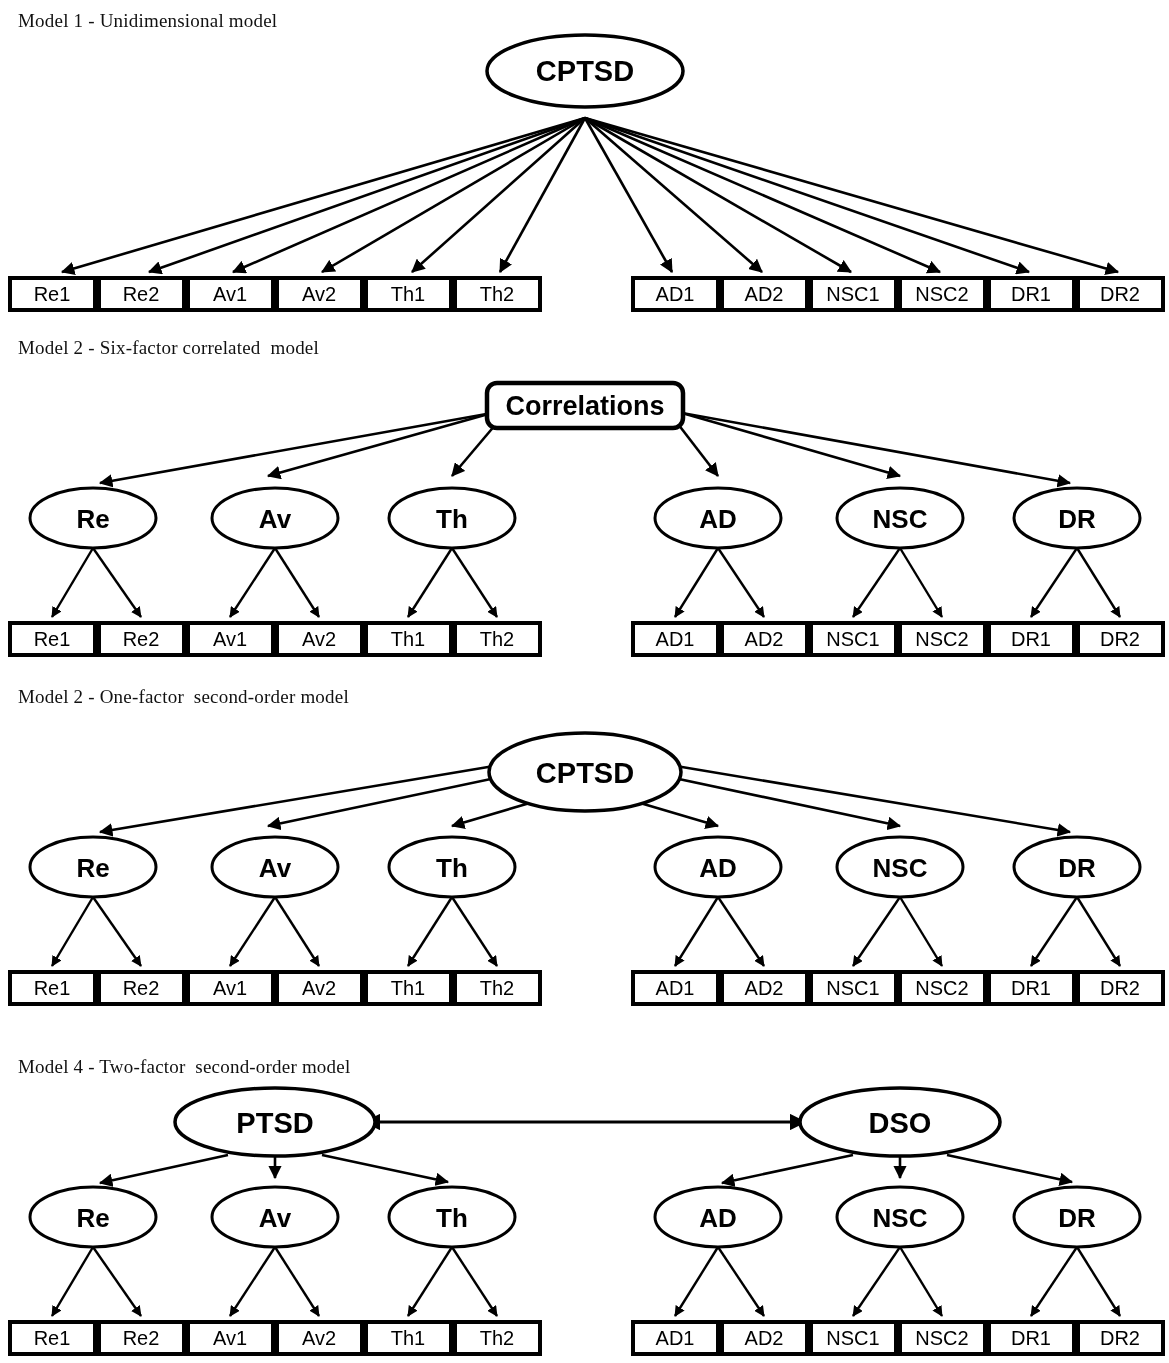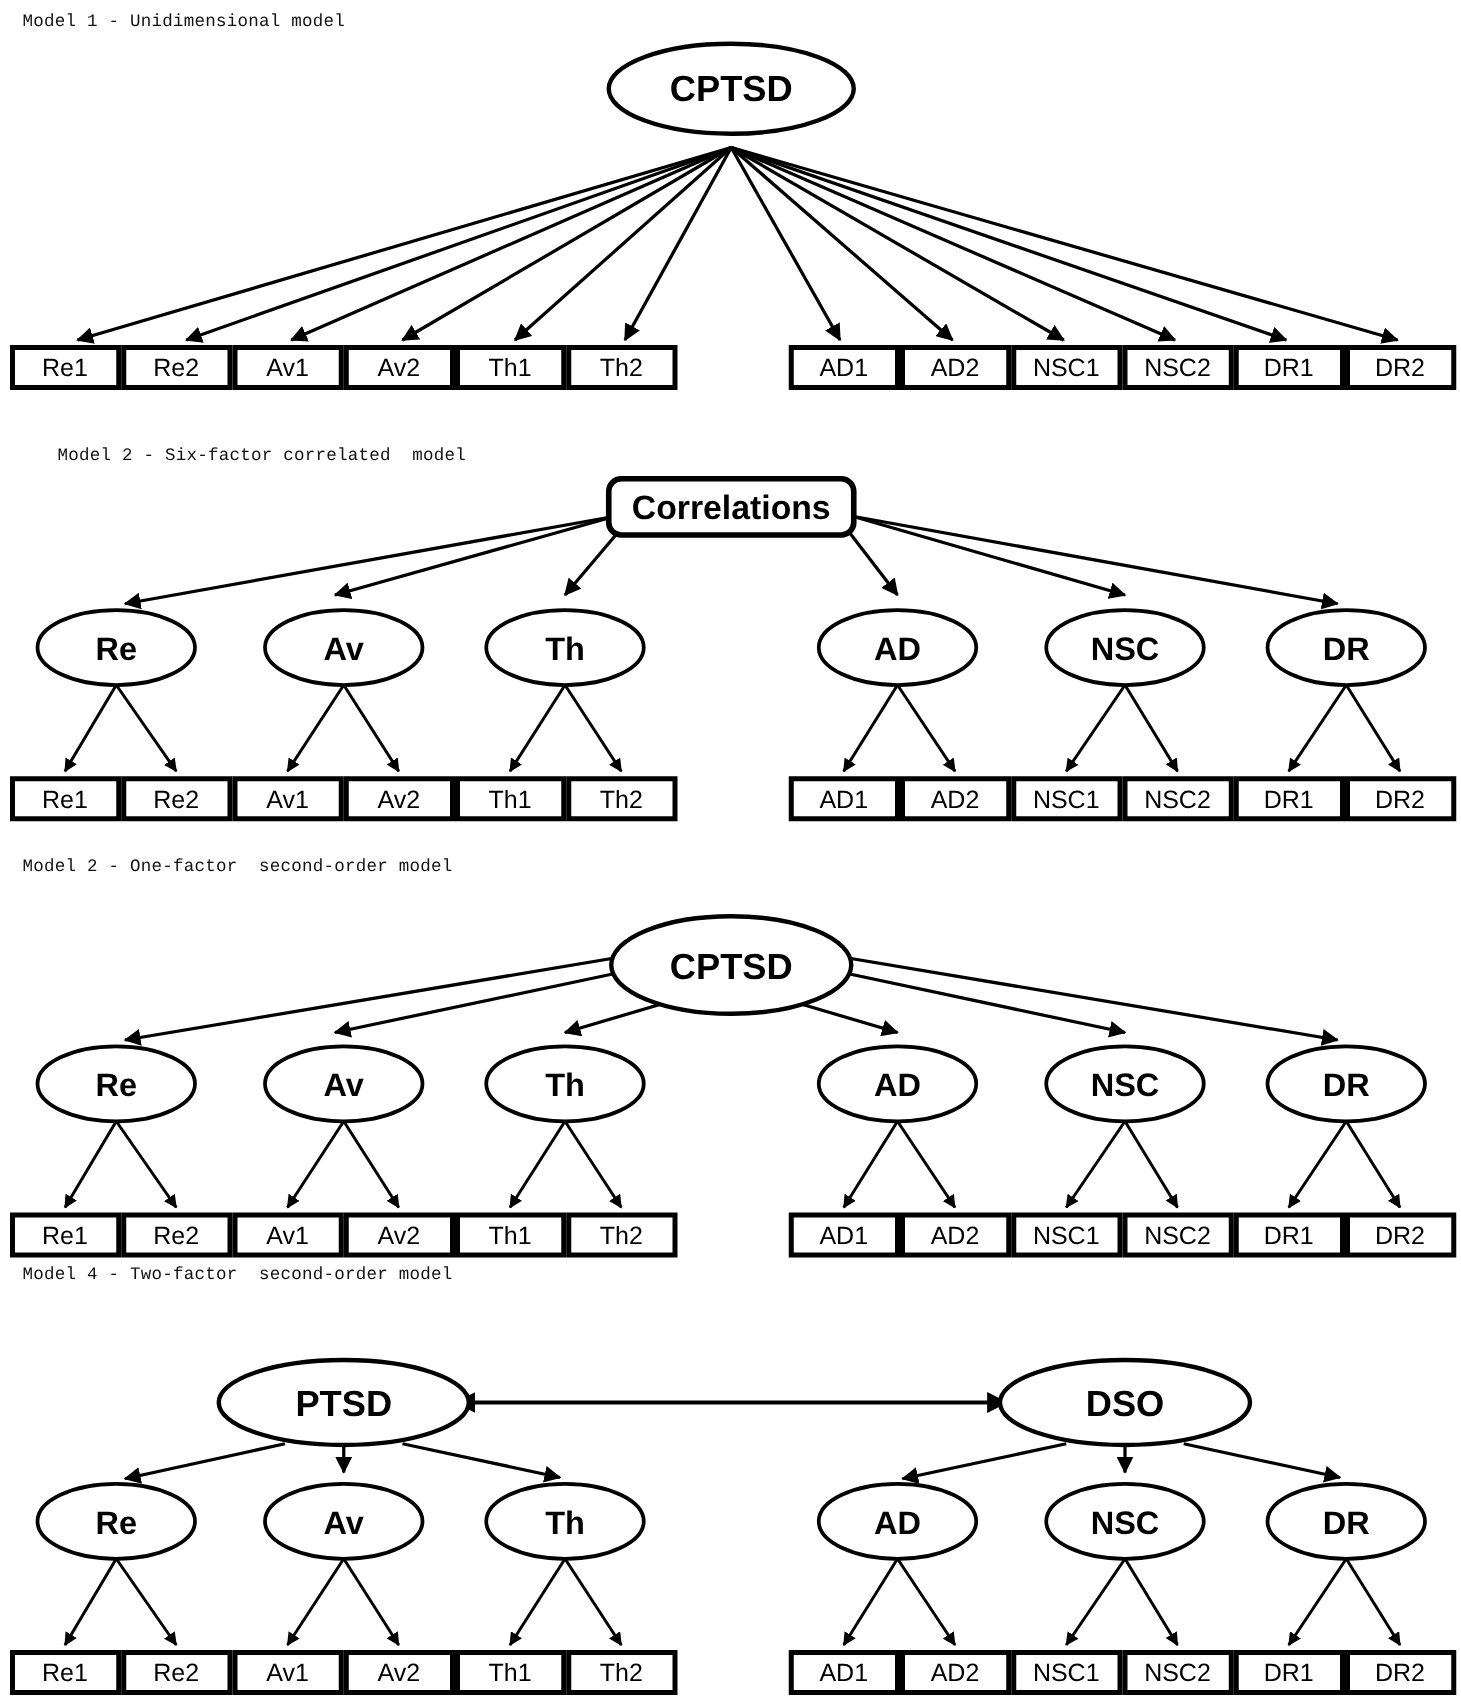--- a/index.html
+++ b/index.html
@@ -1,44 +1,44 @@
 <!DOCTYPE html>
 <html><head>
 <meta charset="utf-8">
 <style>
   html,body{margin:0;padding:0;background:#ffffff;}
   body{width:1169px;height:1363px;position:relative;overflow:hidden;
        font-family:"Liberation Sans",sans-serif;}
-  .model-title{position:absolute;font-family:Liberation Mono, monospace;
-       font-size:14px;color:#111;white-space:pre;letter-spacing:.2px;}
+  .model-title{position:absolute;font-family:Liberation Serif, serif;
+       font-size:19px;color:#111;white-space:pre;letter-spacing:.2px;}
   svg.diagram{position:absolute;left:0;top:0;width:1169px;height:1363px;
        pointer-events:none;}
   svg text{font-family:"Liberation Sans",sans-serif;}
   .obs-label{font-size:20px;font-weight:400;fill:#000;}
   .fac-label{font-size:26px;font-weight:bold;fill:#000;}
   .top-label{font-size:29px;font-weight:bold;fill:#000;}
   .corr-label{font-size:27px;font-weight:bold;fill:#000;}
   .obs-box{fill:#ffffff;stroke:#000000;stroke-width:4;}
   .ellipse{fill:#ffffff;stroke:#000000;stroke-width:3;}
   .ellipse-top{fill:#ffffff;stroke:#000000;stroke-width:3.5;}
   .corr-box{fill:#ffffff;stroke:#000000;stroke-width:4.5;}
   .edge{stroke:#000000;stroke-width:2.6;fill:none;}
   .edge-thin{stroke:#000000;stroke-width:2.4;fill:none;}
   .edge-bi{stroke:#000000;stroke-width:3.2;fill:none;}
 </style>
 </head>
 <body>
 
 <div class="model-title" style="left:18px;top:10px;">Model 1 - Unidimensional model</div>
 
-<div class="model-title" style="left:18px;top:357px;margin-left:28px;">Model 2 - Six-factor correlated  model</div>
+<div class="model-title" style="left:18px;top:337px;">Model 2 - Six-factor correlated  model</div>
 
 <div class="model-title" style="left:18px;top:686px;">Model 2 - One-factor  second-order model</div>
 
-<div class="model-title" style="left:18px;top:1012px;">Model 4 - Two-factor  second-order model</div>
+<div class="model-title" style="left:18px;top:1056px;">Model 4 - Two-factor  second-order model</div>
 
 <svg class="diagram" viewBox="0 0 1169 1363" xmlns="http://www.w3.org/2000/svg">
   <defs>
     <marker id="ah" viewBox="0 0 10 10" refX="9.2" refY="5" markerWidth="5.2" markerHeight="5.2" orient="auto-start-reverse">
       <path d="M 0 0 L 10 5 L 0 10 z" fill="#000"></path>
     </marker>
     <marker id="ah2" viewBox="0 0 10 10" refX="9.2" refY="5" markerWidth="4.4" markerHeight="4.4" orient="auto-start-reverse">
       <path d="M 0 0 L 10 5 L 0 10 z" fill="#000"></path>
     </marker>
   </defs>

